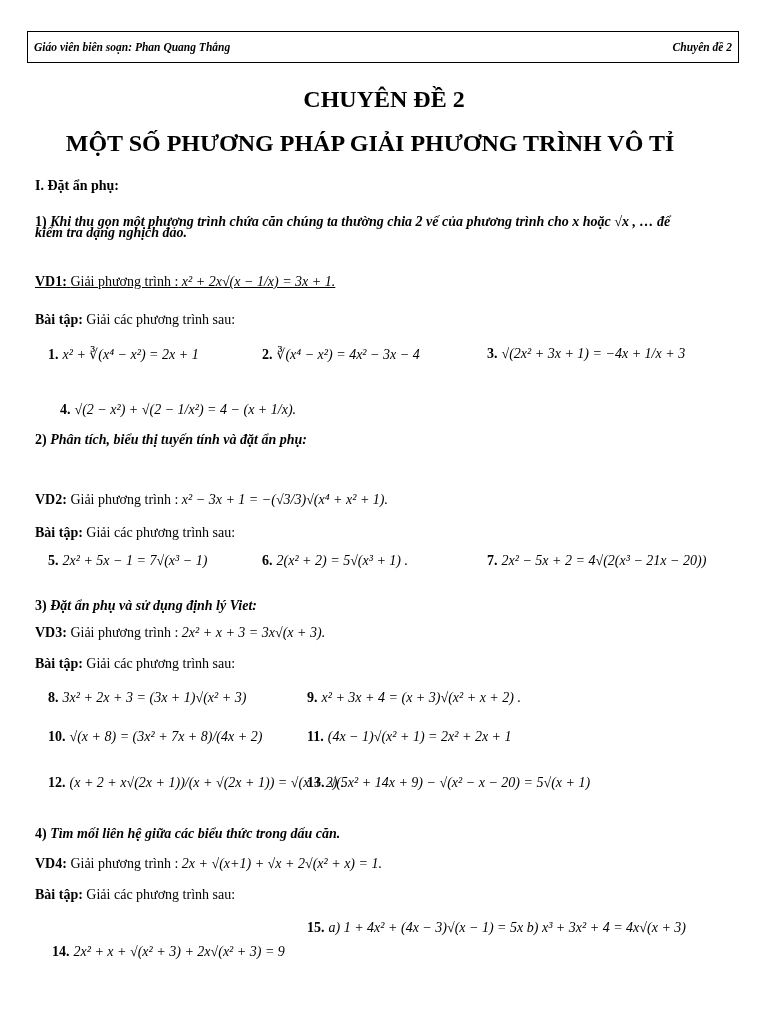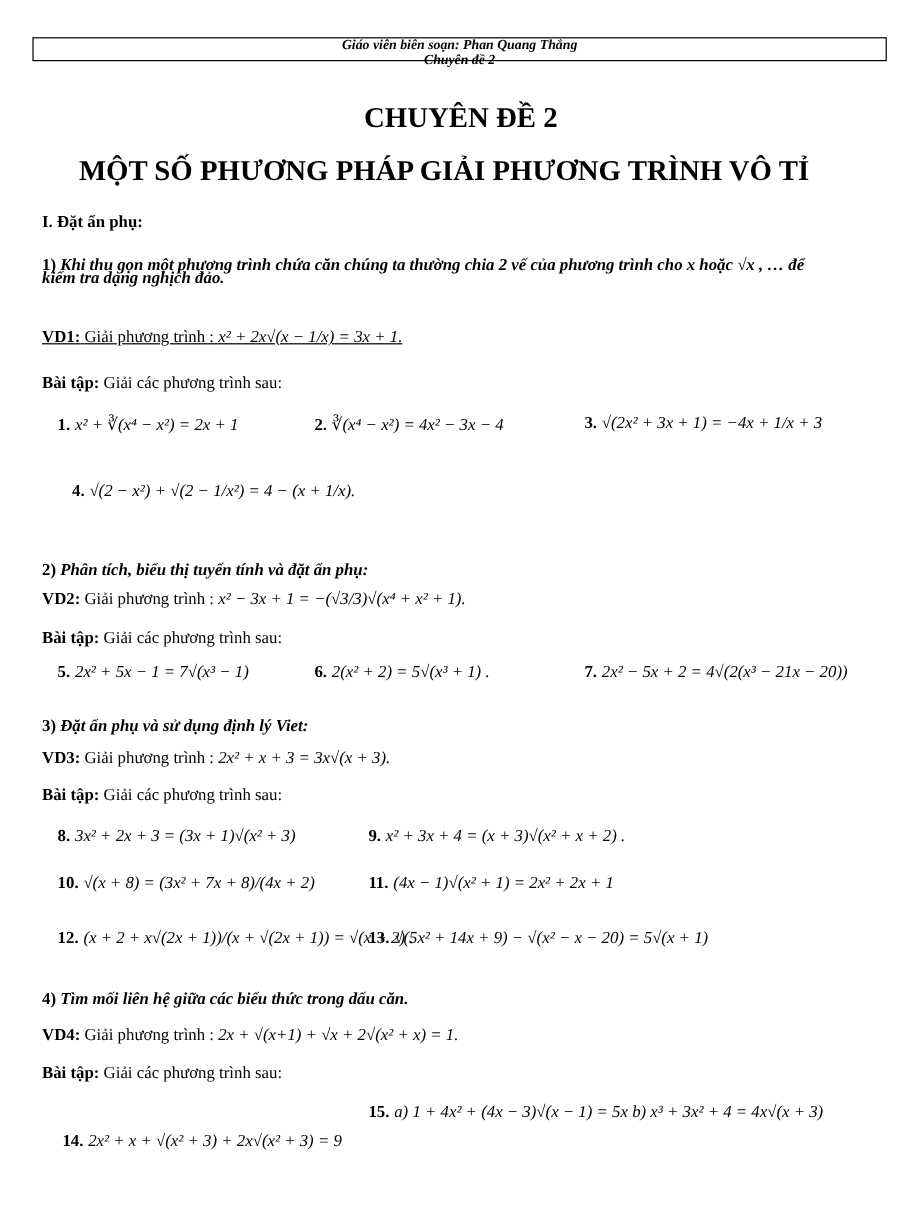--- a/index.html
+++ b/index.html
@@ -1,20 +1,20 @@
 <!DOCTYPE html>
 <html><head>
 <meta charset="utf-8">
 <style>
   html,body{margin:0;padding:0;background:#fff;}
   body{width:768px;height:1024px;position:relative;overflow:hidden;
        font-family:"Liberation Serif","DejaVu Serif",serif;color:#000;font-size:14px;}
-  .header{position:absolute;left:27px;top:31px;width:712px;height:20px;border:1.5px solid #000;
+  .header{position:absolute;left:27px;top:31px;width:712px;height:32px;border:1.5px solid #000;
           box-sizing:border-box;display:flex;justify-content:space-between;align-items:center;
-          padding:0 22px;font-style:italic;font-weight:bold;font-size:11.5px;flex-direction:column;}
+          padding:0 6px;font-style:italic;font-weight:bold;font-size:11.5px;}
   .title1{position:absolute;left:0;width:768px;top:86px;text-align:center;font-weight:bold;font-size:24px;}
   .title2{position:absolute;left:0;width:740px;top:130px;text-align:center;font-weight:bold;font-size:24px;}
   .ln{position:absolute;left:35px;white-space:nowrap;}
   .b{font-weight:bold;}
   .bi{font-weight:bold;font-style:italic;}
   .m{font-style:italic;}
   .eq{position:absolute;white-space:nowrap;font-size:14px;}
   .num{font-weight:bold;margin-right:4px;font-style:normal;}
 </style>
 </head>
@@ -39,21 +39,21 @@
 </div>
 <div class="ln" style="top:312px;">
   <span class="b">Bài tập:</span> <span>Giải các phương trình sau:</span>
 </div>
 
 <div class="eq" style="left:48px;top:346px;"><span class="num">1.</span><span class="m">x² + ∛(x⁴ − x²) = 2x + 1</span></div>
 <div class="eq" style="left:262px;top:346px;"><span class="num">2.</span><span class="m">∛(x⁴ − x²) = 4x² − 3x − 4</span></div>
 <div class="eq" style="left:487px;top:346px;"><span class="num">3.</span><span class="m">√(2x² + 3x + 1) = −4x + 1/x + 3</span></div>
 <div class="eq" style="left:60px;top:402px;text-align:center;"><span class="num">4.</span><span class="m">√(2 − x²) + √(2 − 1/x²) = 4 − (x + 1/x).</span></div>
 
-<div class="ln" style="top:468px;">
+<div class="ln" style="top:432px;">
   <span class="b">2)</span> <span class="bi">Phân tích, biểu thị tuyến tính và đặt ẩn phụ:</span>
 </div>
 <div class="ln" style="top:492px;">
   <span class="b">VD2:</span> <span>Giải phương trình :</span> <span class="m">x² − 3x + 1 = −(√3/3)√(x⁴ + x² + 1).</span>
 </div>
 <div class="ln" style="top:525px;">
   <span class="b">Bài tập:</span> <span>Giải các phương trình sau:</span>
 </div>
 <div class="eq" style="left:48px;top:553px;"><span class="num">5.</span><span class="m">2x² + 5x − 1 = 7√(x³ − 1)</span></div>
 <div class="eq" style="left:262px;top:553px;"><span class="num">6.</span><span class="m">2(x² + 2) = 5√(x³ + 1) .</span></div>

